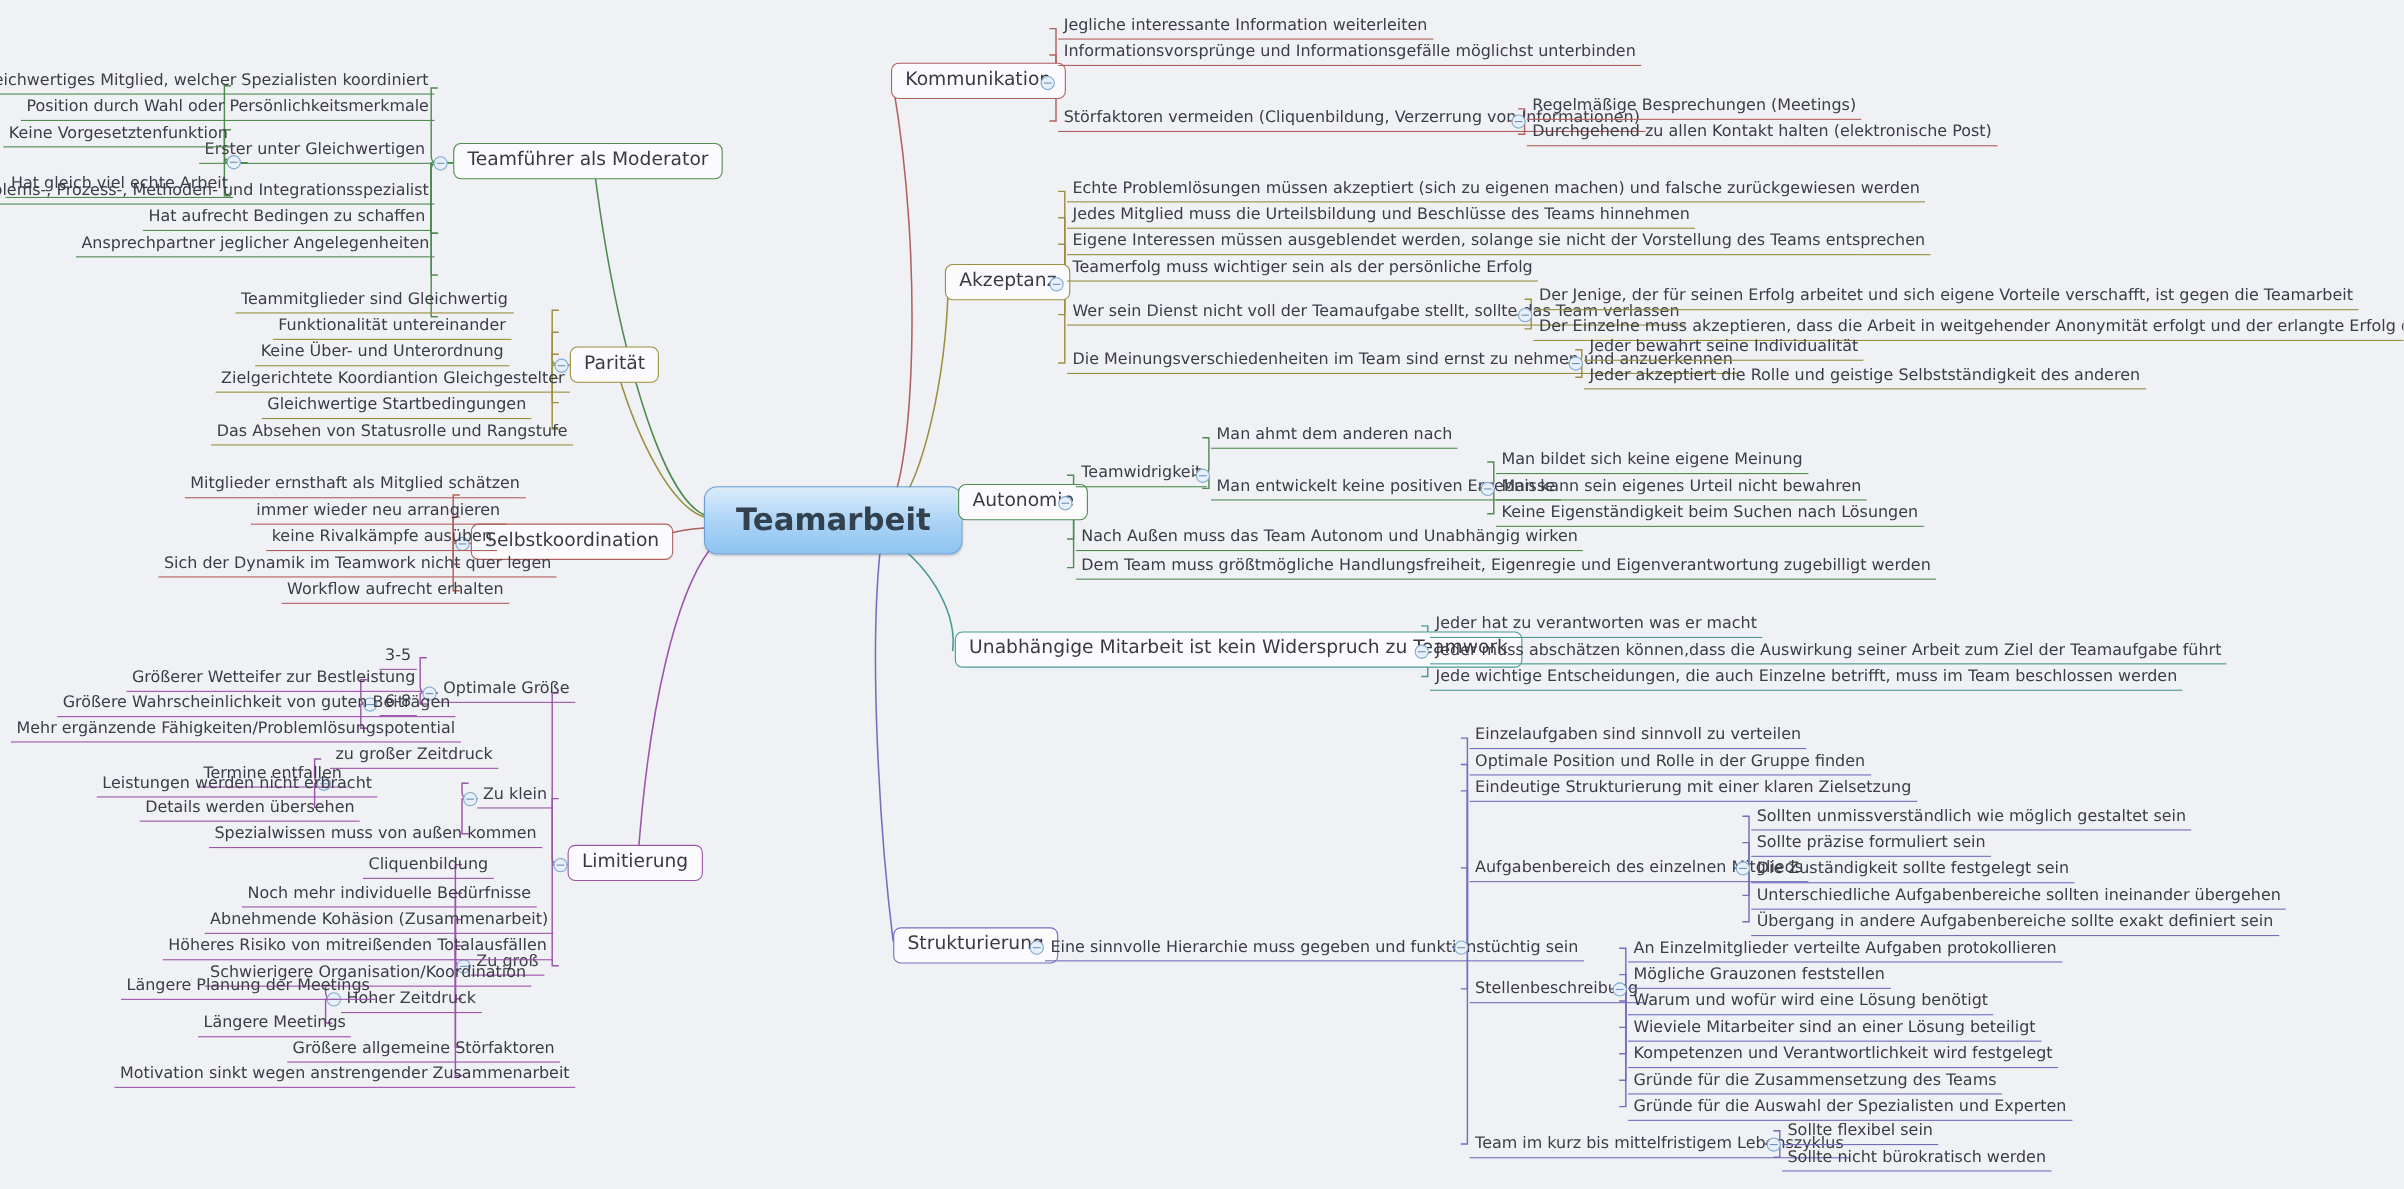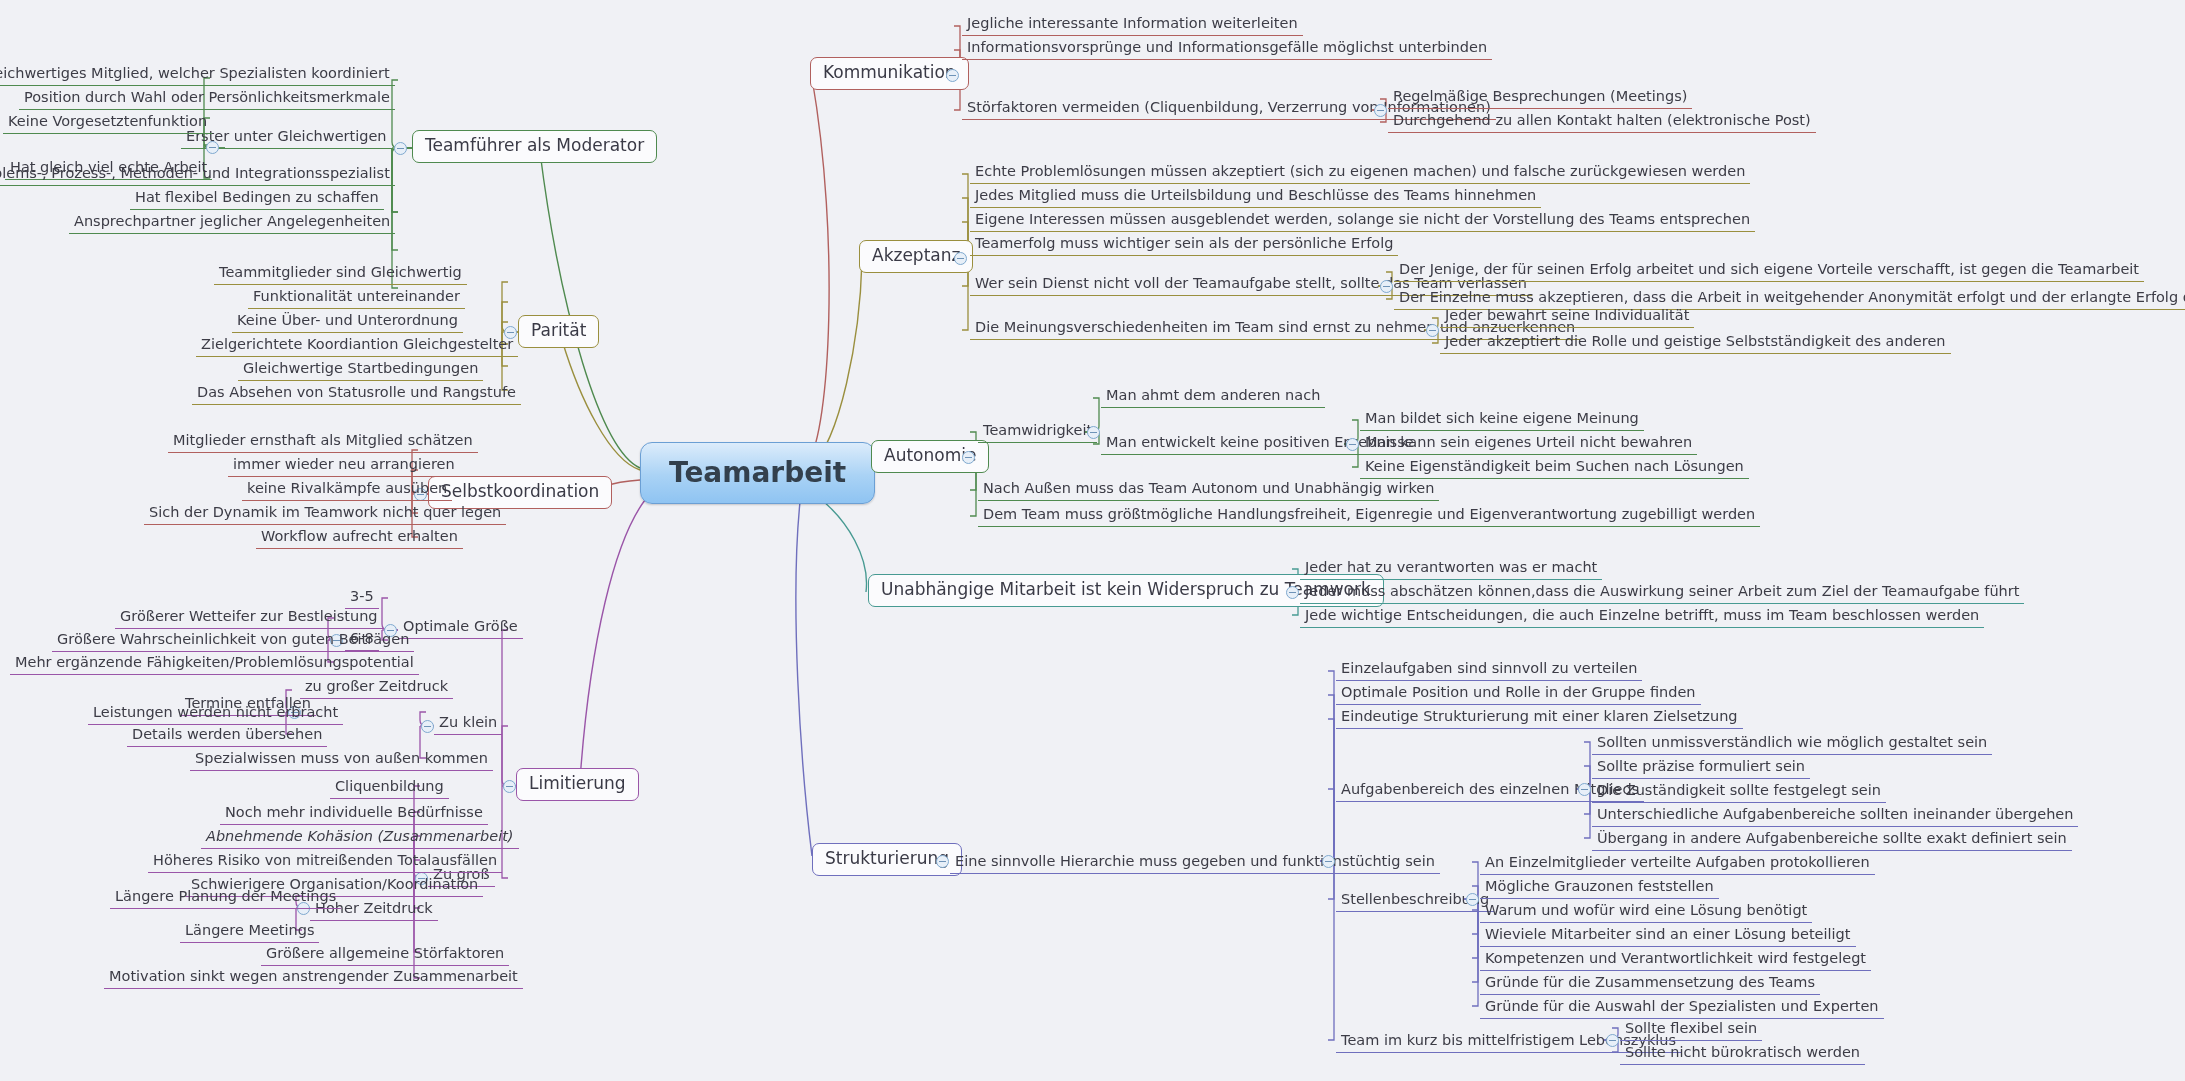--- a/index.html
+++ b/index.html
@@ -220,21 +220,21 @@
 
   <div class="node leaf" style="left: 181px; top: 126px; --c: #4f8a4f;">Erster unter Gleichwertigen</div>
   <div class="toggle" style="left:206px;top:141px;"></div>
 
   <div class="node leaf" style="left: -26px; top: 63px; --c: #4f8a4f;">Gleichwertiges Mitglied, welcher Spezialisten koordiniert</div>
   <div class="node leaf" style="left: 19px; top: 87px; --c: #4f8a4f;">Position durch Wahl oder Persönlichkeitsmerkmale</div>
   <div class="node leaf" style="left: 3px; top: 111px; --c: #4f8a4f;">Keine Vorgesetztenfunktion</div>
   <div class="node leaf" style="left: 5px; top: 125px; margin-top: 32px; --c: #4f8a4f;">Hat gleich viel echte Arbeit</div>
 
   <div class="node leaf" style="left: -35px; top: 163px; --c: #4f8a4f;">Problems-, Prozess-, Methoden- und Integrationsspezialist</div>
-  <div class="node leaf" style="left: 130px; top: 187px; --c: #4f8a4f;">Hat flexibel Bedingen zu schaffen</div>
+  <div class="node leaf" style="left: 130px; top: 187px; --c: #4f8a4f;">Hat aufrecht Bedingen zu schaffen</div>
   <div class="node leaf" style="left: 69px; top: 211px; --c: #4f8a4f;">Ansprechpartner jeglicher Angelegenheiten</div>
 
   <div class="node boxed" style="left:518px;top:315px;--c:#9a8f3e;">Parität</div>
   <div class="toggle" style="left:504px;top:326px;"></div>
 
   <div class="node leaf" style="left:214px;top:262px;--c:#9a8f3e;">Teammitglieder sind Gleichwertig</div>
   <div class="node leaf" style="left:248px;top:286px;--c:#9a8f3e;">Funktionalität untereinander</div>
   <div class="node leaf" style="left:232px;top:310px;--c:#9a8f3e;">Keine Über- und Unterordnung</div>
   <div class="node leaf" style="left:196px;top:334px;--c:#9a8f3e;">Zielgerichtete Koordiantion Gleichgestelter</div>
   <div class="node leaf" style="left:238px;top:358px;--c:#9a8f3e;">Gleichwertige Startbedingungen</div>
@@ -267,21 +267,21 @@
   <div class="toggle" style="left:288px;top:706px;"></div>
   <div class="node leaf" style="left:180px;top:693px;text-align:center;--c:#9a55a8;">Termine entfallen</div>
   <div class="node leaf" style="left:88px;top:702px;--c:#9a55a8;">Leistungen werden nicht erbracht</div>
   <div class="node leaf" style="left:127px;top:724px;--c:#9a55a8;">Details werden übersehen</div>
   <div class="node leaf" style="left:190px;top:748px;--c:#9a55a8;">Spezialwissen muss von außen kommen</div>
 
   <div class="node leaf" style="left:428px;top:864px;--c:#9a55a8;">Zu groß</div>
   <div class="toggle" style="left:415px;top:872px;"></div>
   <div class="node leaf" style="left:330px;top:776px;--c:#9a55a8;">Cliquenbildung</div>
   <div class="node leaf" style="left:220px;top:802px;--c:#9a55a8;">Noch mehr individuelle Bedürfnisse</div>
-  <div class="node leaf" style="left:201px;top:826px;font-style:italic;--c:#9a55a8;">Abnehmende Kohäsion (Zusammenarbeit)</div>
+  <div class="node leaf" style="left:186px;top:826px;--c:#9a55a8;">Abnehmende Kohäsion (Zusammenarbeit)</div>
   <div class="node leaf" style="left:148px;top:850px;--c:#9a55a8;">Höheres Risiko von mitreißenden Totalausfällen</div>
   <div class="node leaf" style="left:186px;top:874px;--c:#9a55a8;">Schwierigere Organisation/Koordination</div>
   <div class="node leaf" style="left:310px;top:898px;--c:#9a55a8;">Hoher Zeitdruck</div>
   <div class="toggle" style="left:297px;top:902px;"></div>
   <div class="node leaf" style="left:110px;top:886px;--c:#9a55a8;">Längere Planung der Meetings</div>
   <div class="node leaf" style="left:180px;top:920px;--c:#9a55a8;">Längere Meetings</div>
   <div class="node leaf" style="left:220px;top:943px;margin-left:41px;--c:#9a55a8;">Größere allgemeine Störfaktoren</div>
   <div class="node leaf" style="left:104px;top:966px;--c:#9a55a8;">Motivation sinkt wegen anstrengender Zusammenarbeit</div>
 
   <div class="node boxed" style="left:810px;top:57px;--c:#b1605e;">Kommunikation</div>

